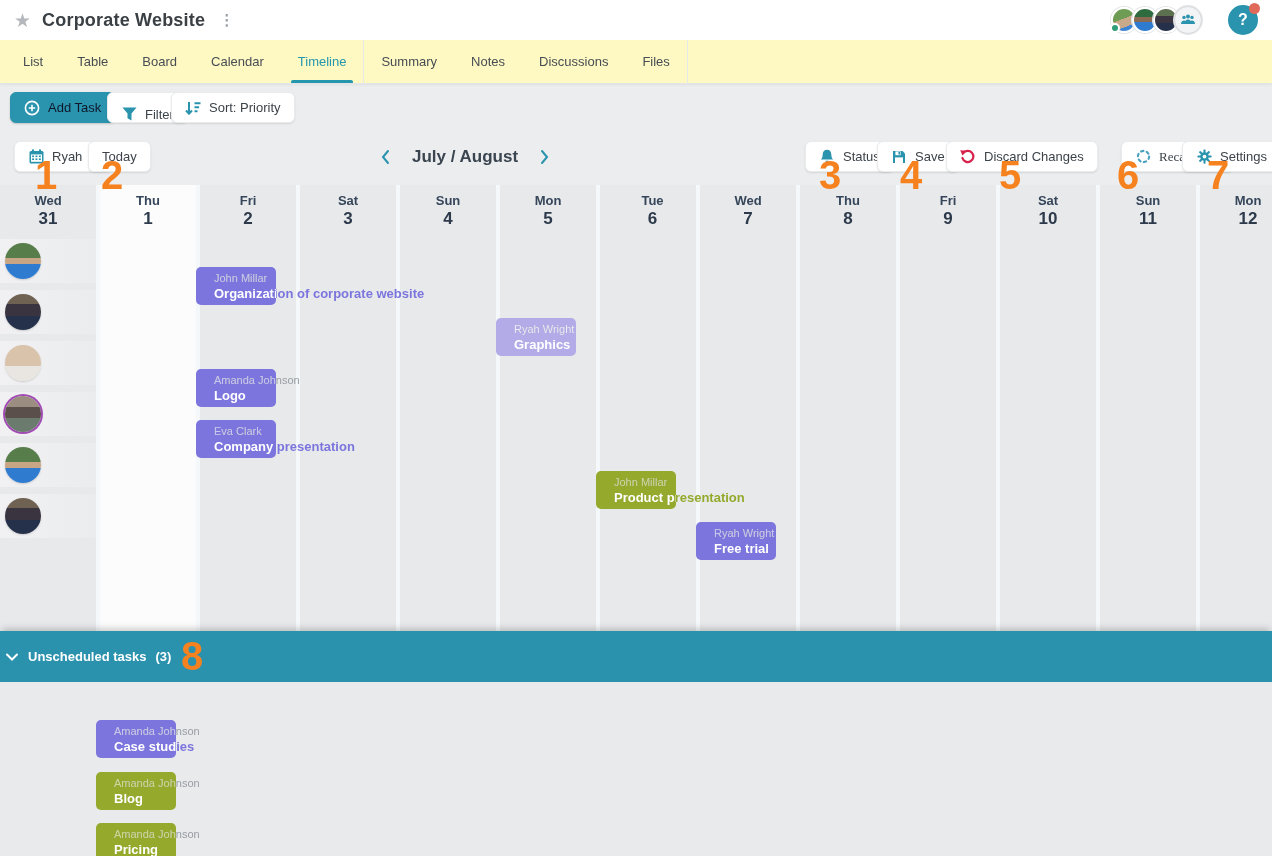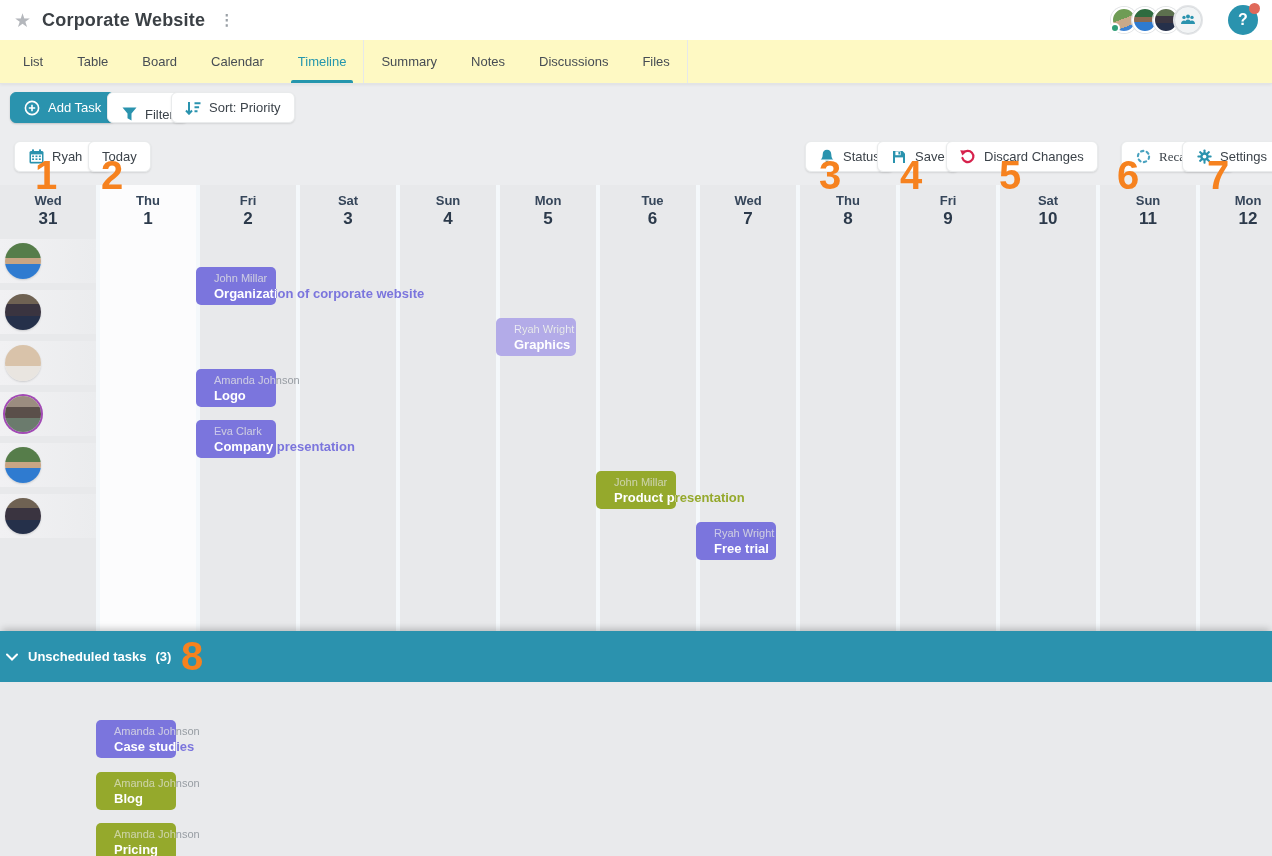--- a/index.html
+++ b/index.html
@@ -30,21 +30,21 @@
   .tab.active { color:#2596ad; }
   .tab.active::after { content:""; position:absolute; left:10px; right:10px; bottom:0; height:3px; background:#2596ad; border-radius:2px 2px 0 0; }
   .tab.divider { border-right:1px solid #e6e8ea; }
 
   
   .main { position:absolute; left:0; top:84px; width:1272px; height:772px; background:#ecedef; }
 
   .btn { position:absolute; height:31px; display:inline-flex; align-items:center; gap:8px; padding:0 13px;
          background:#fff; border:1px solid #e9ebec; border-radius:6px; box-shadow:0 1px 2px rgba(0,0,0,.10);
          font-size:13px; color:#3c434a; cursor:pointer; white-space:nowrap; }
-  .btn.primary { background:#2a93ae; border-color:#2a93ae; color:#ffffff; box-shadow:0 1px 2px rgba(0,0,0,.18); }
+  .btn.primary { background:#2a93ae; border-color:#2a93ae; color:#0f172a; box-shadow:0 1px 2px rgba(0,0,0,.18); }
   .icon { display:inline-flex; width:16px; height:16px; align-items:center; justify-content:center; }
   .chev { font-size:11px; color:#2a93ae; margin-left:2px; }
 
   
   .period { position:absolute; left:370px; top:57px; width:190px; height:31px; display:flex; align-items:center; justify-content:center; gap:22px; }
   .pn-arrow { color:#2a93ae; cursor:pointer; display:flex; }
   .period-label { font-size:17px; font-weight:bold; color:#3a4550; }
 
   
   .grid { position:absolute; left:0; top:101px; width:1272px; height:446px; overflow:hidden; }
@@ -175,20 +175,33 @@
             </g>
           </svg>
       </span>
       <span>Ryah</span>
       <span class="chev">▾</span>
     </div>
     <div class="btn" style="left:88px; top:57px;">
       <span>Today</span>
     </div>
 
+    <div class="period">
+      <span class="pn-arrow">
+        <svg width="10" height="16" viewBox="0 0 10 16">
+            <path d="M8 2L3 8l5 6" fill="none" stroke="#2a93ae" stroke-width="2" stroke-linecap="round"></path>
+          </svg>
+      </span>
+      <span class="period-label">July / August</span>
+      <span class="pn-arrow">
+        <svg width="10" height="16" viewBox="0 0 10 16">
+            <path d="M2 2l5 6-5 6" fill="none" stroke="#2a93ae" stroke-width="2" stroke-linecap="round"></path>
+          </svg>
+      </span>
+    </div>
 
     <div class="btn" style="left:805px; top:57px;">
       <span class="icon">
         <svg width="14" height="15" viewBox="0 0 14 15">
             <path d="M7 0.8c-2.6 0-4.3 1.9-4.3 4.6 0 3-1.2 4.4-2 5.2h12.6c-0.8-0.8-2-2.2-2-5.2C11.3 2.7 9.6 0.8 7 0.8z" fill="#2a93ae"></path>
             <path d="M5.3 11.8a1.8 1.8 0 0 0 3.4 0z" fill="#2a93ae"></path>
           </svg>
       </span>
       <span>Status</span>
     </div>

